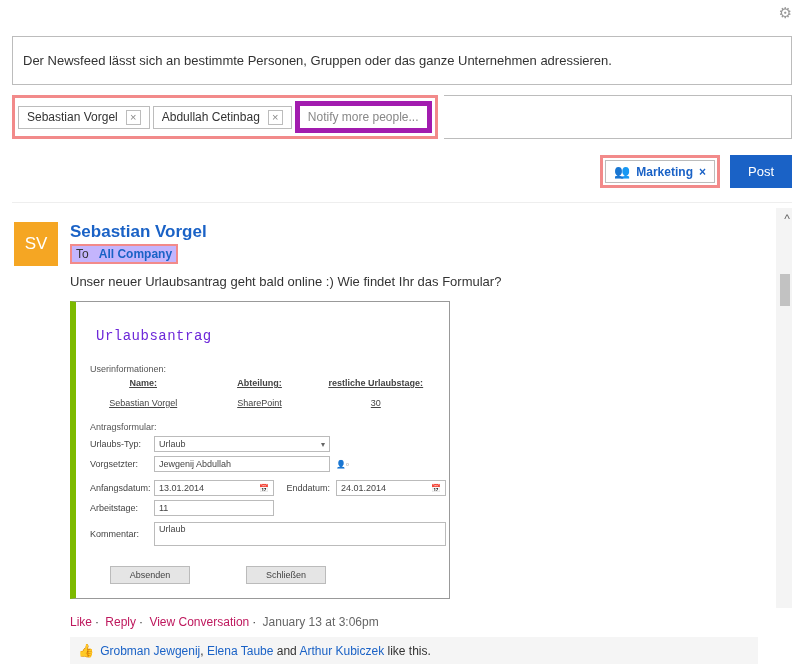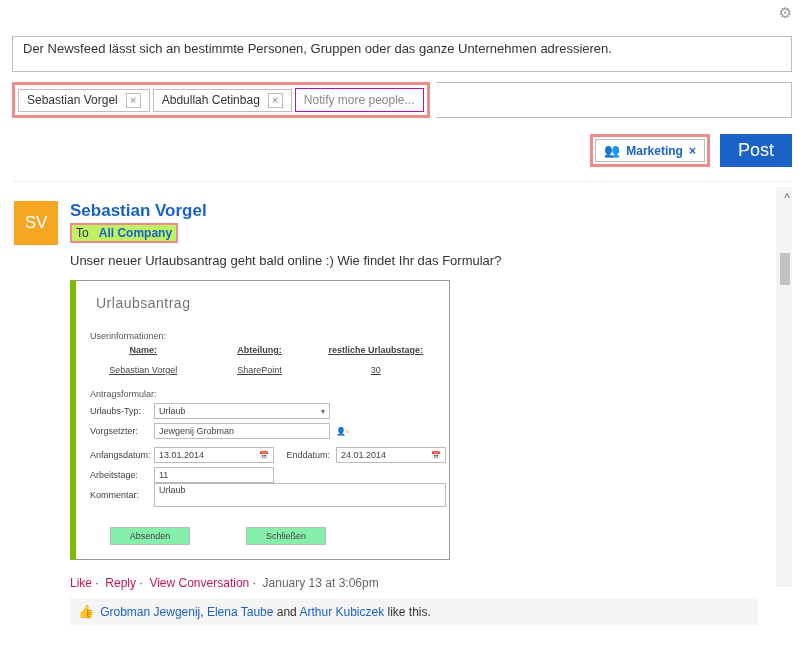--- a/index.html
+++ b/index.html
@@ -1,56 +1,56 @@
 <!DOCTYPE html>
 <html><head>
 <meta charset="utf-8">
 <style>
 * { box-sizing: border-box; margin: 0; padding: 0; }
 body { font-family: "Segoe UI", Arial, sans-serif; font-size: 13px; color: #333; background: #fff; width: 804px; }
 .container { padding: 8px 12px; }
 .top-right { text-align: right; padding: 4px 12px 0 0; }
 .gear { color: #999; font-size: 15px; cursor: pointer; }
-.compose-box { border: 1px solid #bcbcbc; padding: 4px 10px; margin: 6px 0 10px; min-height: 36px; }
+.compose-box { border: 1px solid #bcbcbc; padding: 16px 10px; margin: 6px 0 10px; min-height: 36px; }
 .notify-row { display: flex; align-items: stretch; gap: 6px; margin-bottom: 10px; }
 .highlight-box { border: 3px solid #f28a8a; padding: 3px; display: flex; gap: 3px; align-items: center; }
 .chip { border: 1px solid #bcbcbc; padding: 3px 8px; display: flex; align-items: center; gap: 6px; background: #fff; font-size: 12px; }
 .chip .x { border: 1px solid #bcbcbc; width: 15px; height: 15px; display: inline-flex; align-items: center; justify-content: center; font-size: 11px; color: #888; cursor: pointer; margin-left: 2px; }
-.notify-input { border: 1px solid #a21caf; padding: 4px 8px; color: #888; font-size: 12px; flex: 0 0 auto; }
+.notify-input { border: 5px solid #a21caf; padding: 4px 8px; color: #888; font-size: 12px; flex: 0 0 auto; }
 .notify-rest { border: 1px solid #bcbcbc; border-left: none; flex: 1; }
 .actions-row { display: flex; justify-content: flex-end; gap: 10px; padding: 6px 0 14px; border-bottom: 1px solid #eee; }
 .highlight-box-sm { border: 3px solid #f28a8a; padding: 2px; display: flex; align-items: center; }
 .marketing-chip { border: 1px solid #bcbcbc; padding: 3px 8px; display: flex; align-items: center; gap: 6px; color: #1a62c6; font-weight: 600; font-size: 12px; }
 .group-ic { color: #3a74c4; font-size: 13px; }
-.post-btn { background: #1a62c6; color: #fff; border: none; padding: 5px 18px; font-size: 18px; cursor: pointer; }
+.post-btn { background: #1a62c6; color: #fff; border: none; padding: 5px 18px; font-size: 13px; cursor: pointer; }
 .feed { position: relative; padding: 14px 20px 0 2px; border-top: 1px solid transparent; margin-top: 4px; }
 .scroll-hint { position: absolute; right: 0; top: 0; width: 16px; height: 400px; background: #f4f4f4; }
 .scroll-thumb { position: absolute; right: 2px; top: 66px; width: 10px; height: 32px; background: #c2c2c2; }
 .scroll-arrow { position: absolute; right: 2px; top: 4px; color: #666; font-size: 12px; }
 .post { display: flex; gap: 12px; }
 .avatar { width: 44px; height: 44px; background: #f5a623; color: #fff; display: flex; align-items: center; justify-content: center; font-size: 17px; font-weight: 400; }
 .post-body { flex: 1; padding-right: 14px; }
 .author { color: #1a62c6; font-size: 17px; font-weight: 700; cursor: pointer; }
-.to-line { display: inline-block; border: 2px solid #f28a8a; padding: 1px 4px; font-size: 12px; margin-top: 2px; background: #bef264; }
+.to-line { display: inline-block; border: 2px solid #f28a8a; padding: 1px 4px; font-size: 12px; margin-top: 2px; background: #c4b5fd; }
 .to-link { color: #1a62c6; font-weight: 600; }
 .post-text { margin: 10px 0 12px; font-size: 13px; }
 .form-img { border: 1px solid #999; border-left: 6px solid #7dba00; padding: 10px 20px 14px 14px; width: 380px; font-size: 10px; color: #444; position: relative; }
 .form-head { display: flex; justify-content: space-between; align-items: center; padding: 4px 6px 14px; }
-.form-title { font-family: Liberation Sans, sans-serif; font-size: 14px; color: #737373; letter-spacing: 0.5px; }
+.form-title { font-family: Liberation Mono, monospace; font-size: 14px; color: #6d28d9; letter-spacing: 0.5px; margin-top: 12px; }
 .brand { font-size: 11px; color: #96a94f; font-weight: 600; text-align: right; line-height: 1.1; }
 .brand small { font-size: 8px; color: #888; font-weight: 400; }
 .section-lbl { font-size: 9px; color: #555; margin: 6px 0 4px; }
 .form-row { display: flex; gap: 10px; margin: 4px 0; text-decoration: underline; }
 .col { flex: 1; }
 .underlab { font-size: 9px; font-weight: 700; text-decoration: underline; text-align: center; }
 .val { font-size: 9px; text-align: center; margin-top: 10px; }
 .inp { border: 1px solid #bbb; padding: 1px 4px; font-size: 9px; height: 16px; display: flex; align-items: center; justify-content: space-between; }
 .fr-grid { display: grid; grid-template-columns: 58px 120px 50px 110px; gap: 4px 6px; align-items: center; font-size: 9px; }
 .fr-grid .lab { text-align: left; }
-.fbtn { border: 1px solid #bbb; background: #86efac; padding: 3px 0; font-size: 9px; width: 80px; text-align: center; }
+.fbtn { border: 1px solid #bbb; background: #e5e5e5; padding: 3px 0; font-size: 9px; width: 80px; text-align: center; }
 .fbtn-row { display: flex; gap: 56px; margin-top: 20px; padding-left: 20px; }
 .ic-sm { font-size: 8px; color: #666; }
 .post-actions { margin-top: 16px; font-size: 12px; }
 .post-actions a { color: #be185d; cursor: pointer; }
 .post-actions .sep { color: #333; margin: 0 3px; }
 .post-actions .ts { color: #666; }
 .like-line { background: #f5f5f5; padding: 6px 8px; margin-top: 8px; font-size: 12px; display: flex; align-items: center; gap: 6px; }
 .like-line a { color: #1a62c6; }
 .thumb { color: #555; font-size: 13px; }
 </style>
@@ -129,21 +129,21 @@
           <div class="section-lbl" style="margin-top:14px">Antragsformular:</div>
           <div class="fr-grid">
             <div class="lab">Urlaubs-Typ:</div>
             <div class="inp" style="grid-column:2/4">
                 <span>Urlaub</span>
                 <span class="ic-sm">▾</span>
               </div>
             <div></div>
             <div class="lab">Vorgsetzter:</div>
             <div class="inp" style="grid-column:2/4">
-                <span>Jewgenij Grobman</span>
+                <span>Jewgenij Abdullah</span>
               </div>
             <div><span class="ic-sm">👤▫</span></div>
           </div>
           <div class="fr-grid" style="margin-top:8px">
             <div class="lab">Anfangsdatum:</div>
             <div class="inp">
                 <span>13.01.2014</span>
                 <span class="ic-sm">📅</span>
               </div>
             <div class="lab" style="text-align:right">Enddatum:</div>
@@ -151,21 +151,21 @@
                 <span>24.01.2014</span>
                 <span class="ic-sm">📅</span>
               </div>
             <div class="lab">Arbeitstage:</div>
             <div class="inp">
                 <span>11</span>
               </div>
             <div></div>
               <div></div>
           </div>
-          <div class="fr-grid" style="">
+          <div class="fr-grid" style="margin-top:6px">
             <div class="lab">Kommentar:</div>
             <div class="inp" style="grid-column:2/5;height:24px;align-items:flex-start">
                 <span>Urlaub</span>
               </div>
           </div>
           <div class="fbtn-row">
             <div class="fbtn">Absenden</div>
             <div class="fbtn">Schließen</div>
           </div>
         </div>

